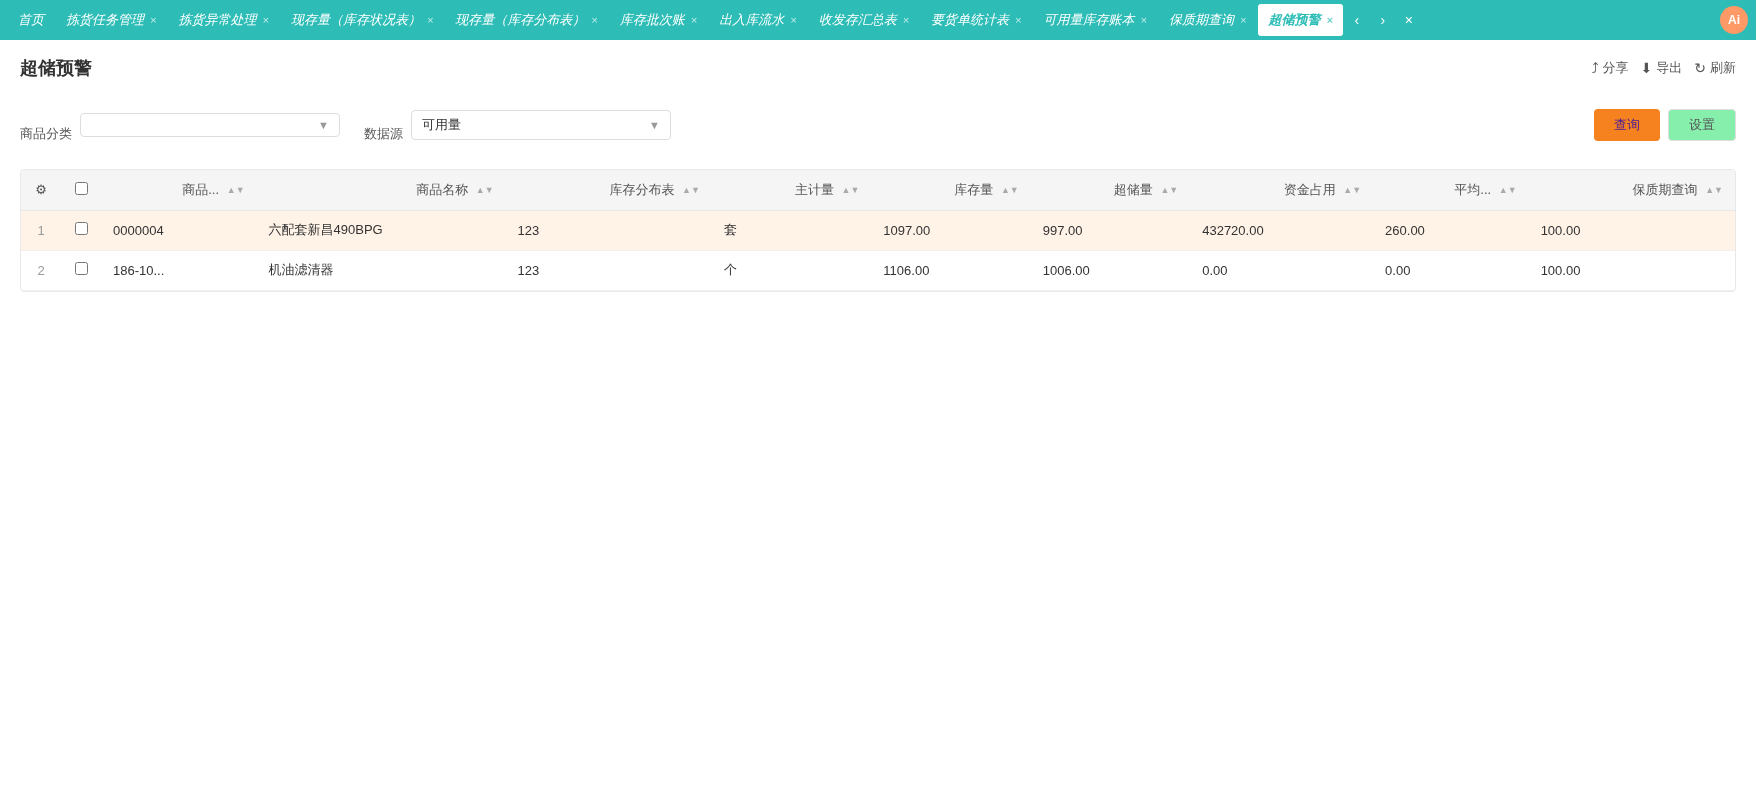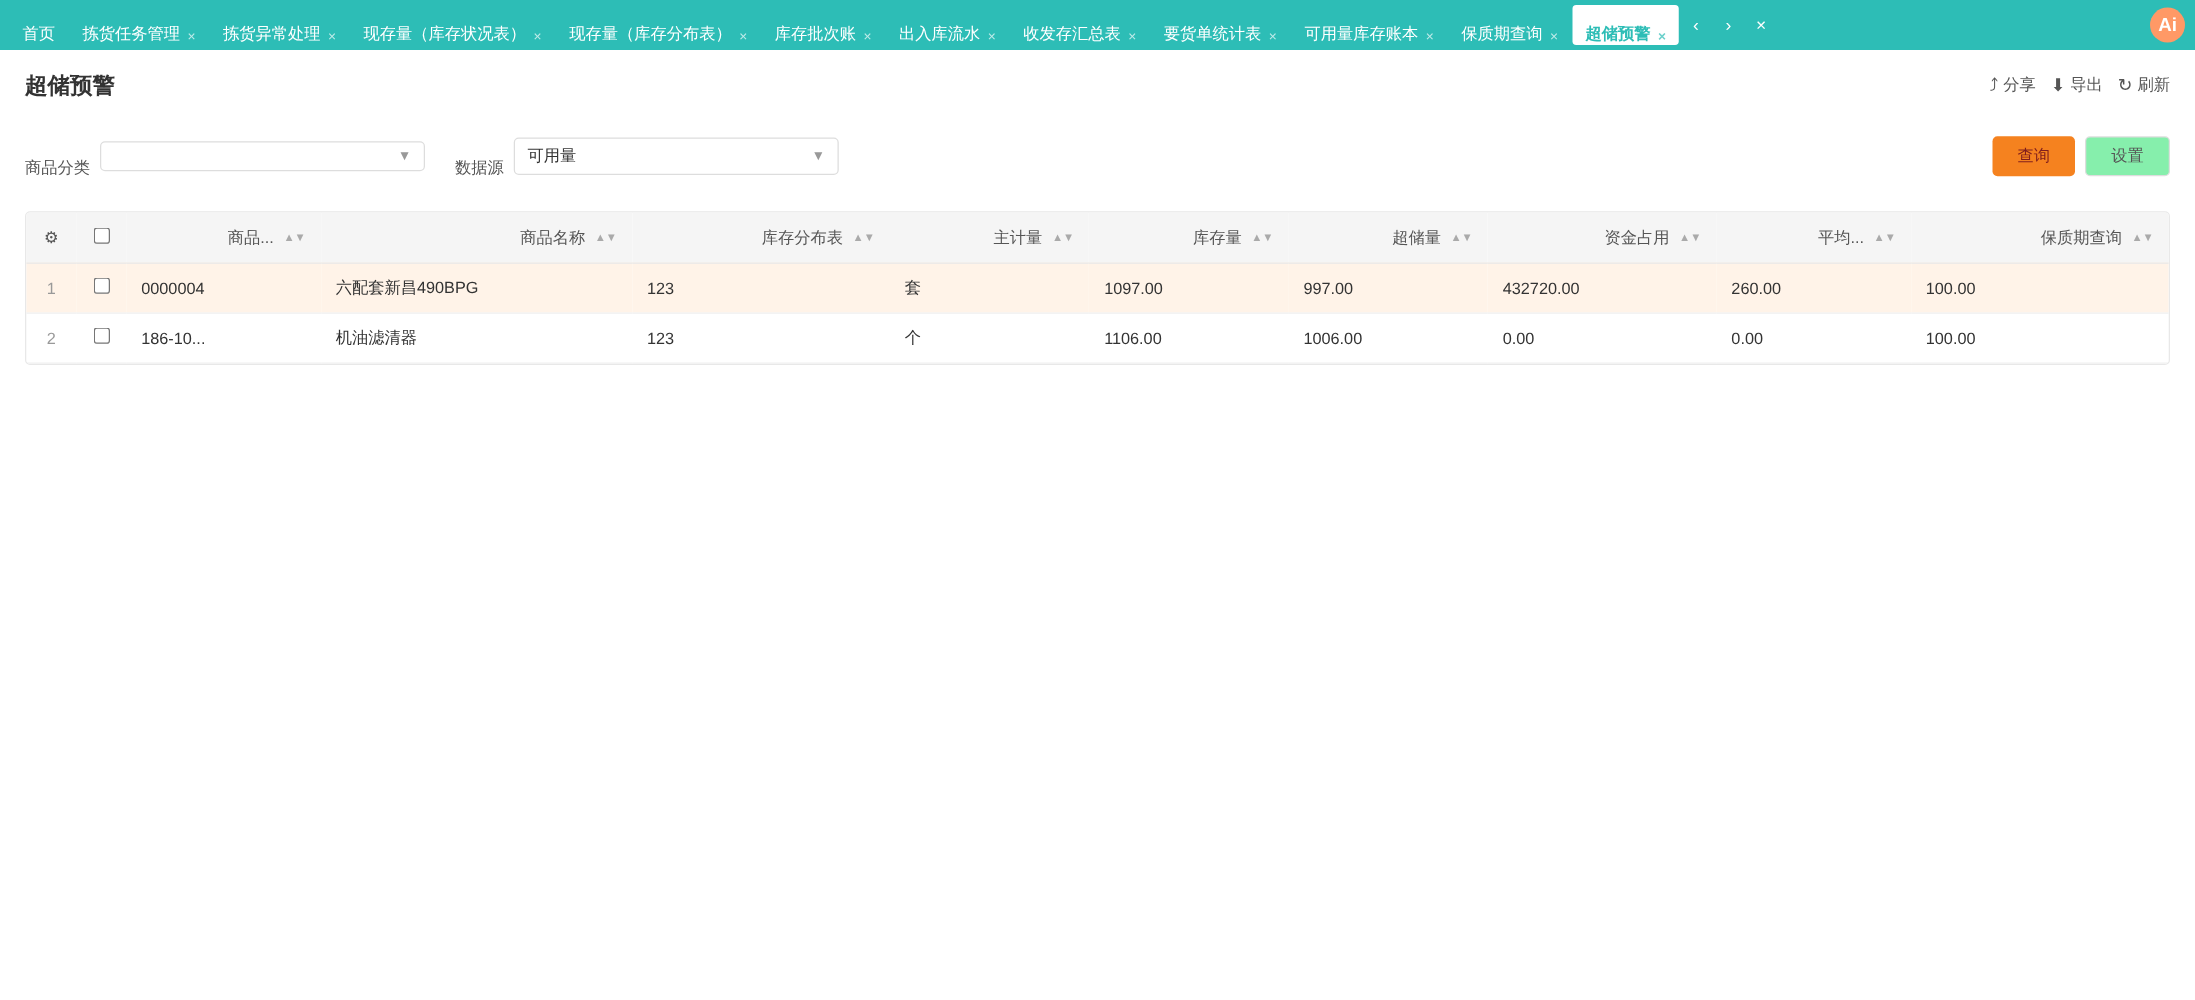--- a/index.html
+++ b/index.html
@@ -10,30 +10,31 @@
       display: flex;
       align-items: center;
       background: #2dbdb6;
       height: 40px;
       padding: 0 8px;
       overflow: hidden;
       gap: 2px;
     }
     .nav-item {
       display: flex;
-      align-items: flex-end;
+      align-items: center;
       padding: 0 10px;
       height: 32px;
       color: #fff;
       font-size: 13px;
       white-space: nowrap;
       cursor: pointer;
       border-radius: 3px;
       gap: 4px;
       flex-shrink: 0;
+      font-style: italic;
     }
     .nav-item.active {
       background: #fff;
       color: #2dbdb6;
       font-weight: bold;
     }
     .nav-item .close-x {
       font-size: 11px;
       opacity: 0.7;
       margin-left: 2px;
@@ -115,21 +116,21 @@
     .filter-select-text { color: #999; font-size: 13px; }
     .filter-select-arrow { color: #999; font-size: 11px; }
 
     .filter-actions {
       margin-left: auto;
       display: flex;
       gap: 8px;
     }
     .btn-query {
       background: #f5821f;
-      color: #7f1d1d;
+      color: #4c1d95;
       border: none;
       border-radius: 4px;
       padding: 6px 20px;
       cursor: pointer;
       font-size: 13px;
     }
     .btn-settings {
       background: #86efac;
       color: #555;
       border: 1px solid #ddd;
@@ -205,21 +206,21 @@
       flex-shrink: 0;
     }
     .avatar-circle {
       width: 28px;
       height: 28px;
       border-radius: 50%;
       background: #ff9966;
       display: flex;
       align-items: center;
       justify-content: center;
-      font-size: 15px;
+      font-size: 12px;
       font-weight: bold;
       color: #fff;
     }
   </style>
 </head>
 <body>
 
 <div class="top-nav">
   <div class="nav-item">
     <span>首页</span>

